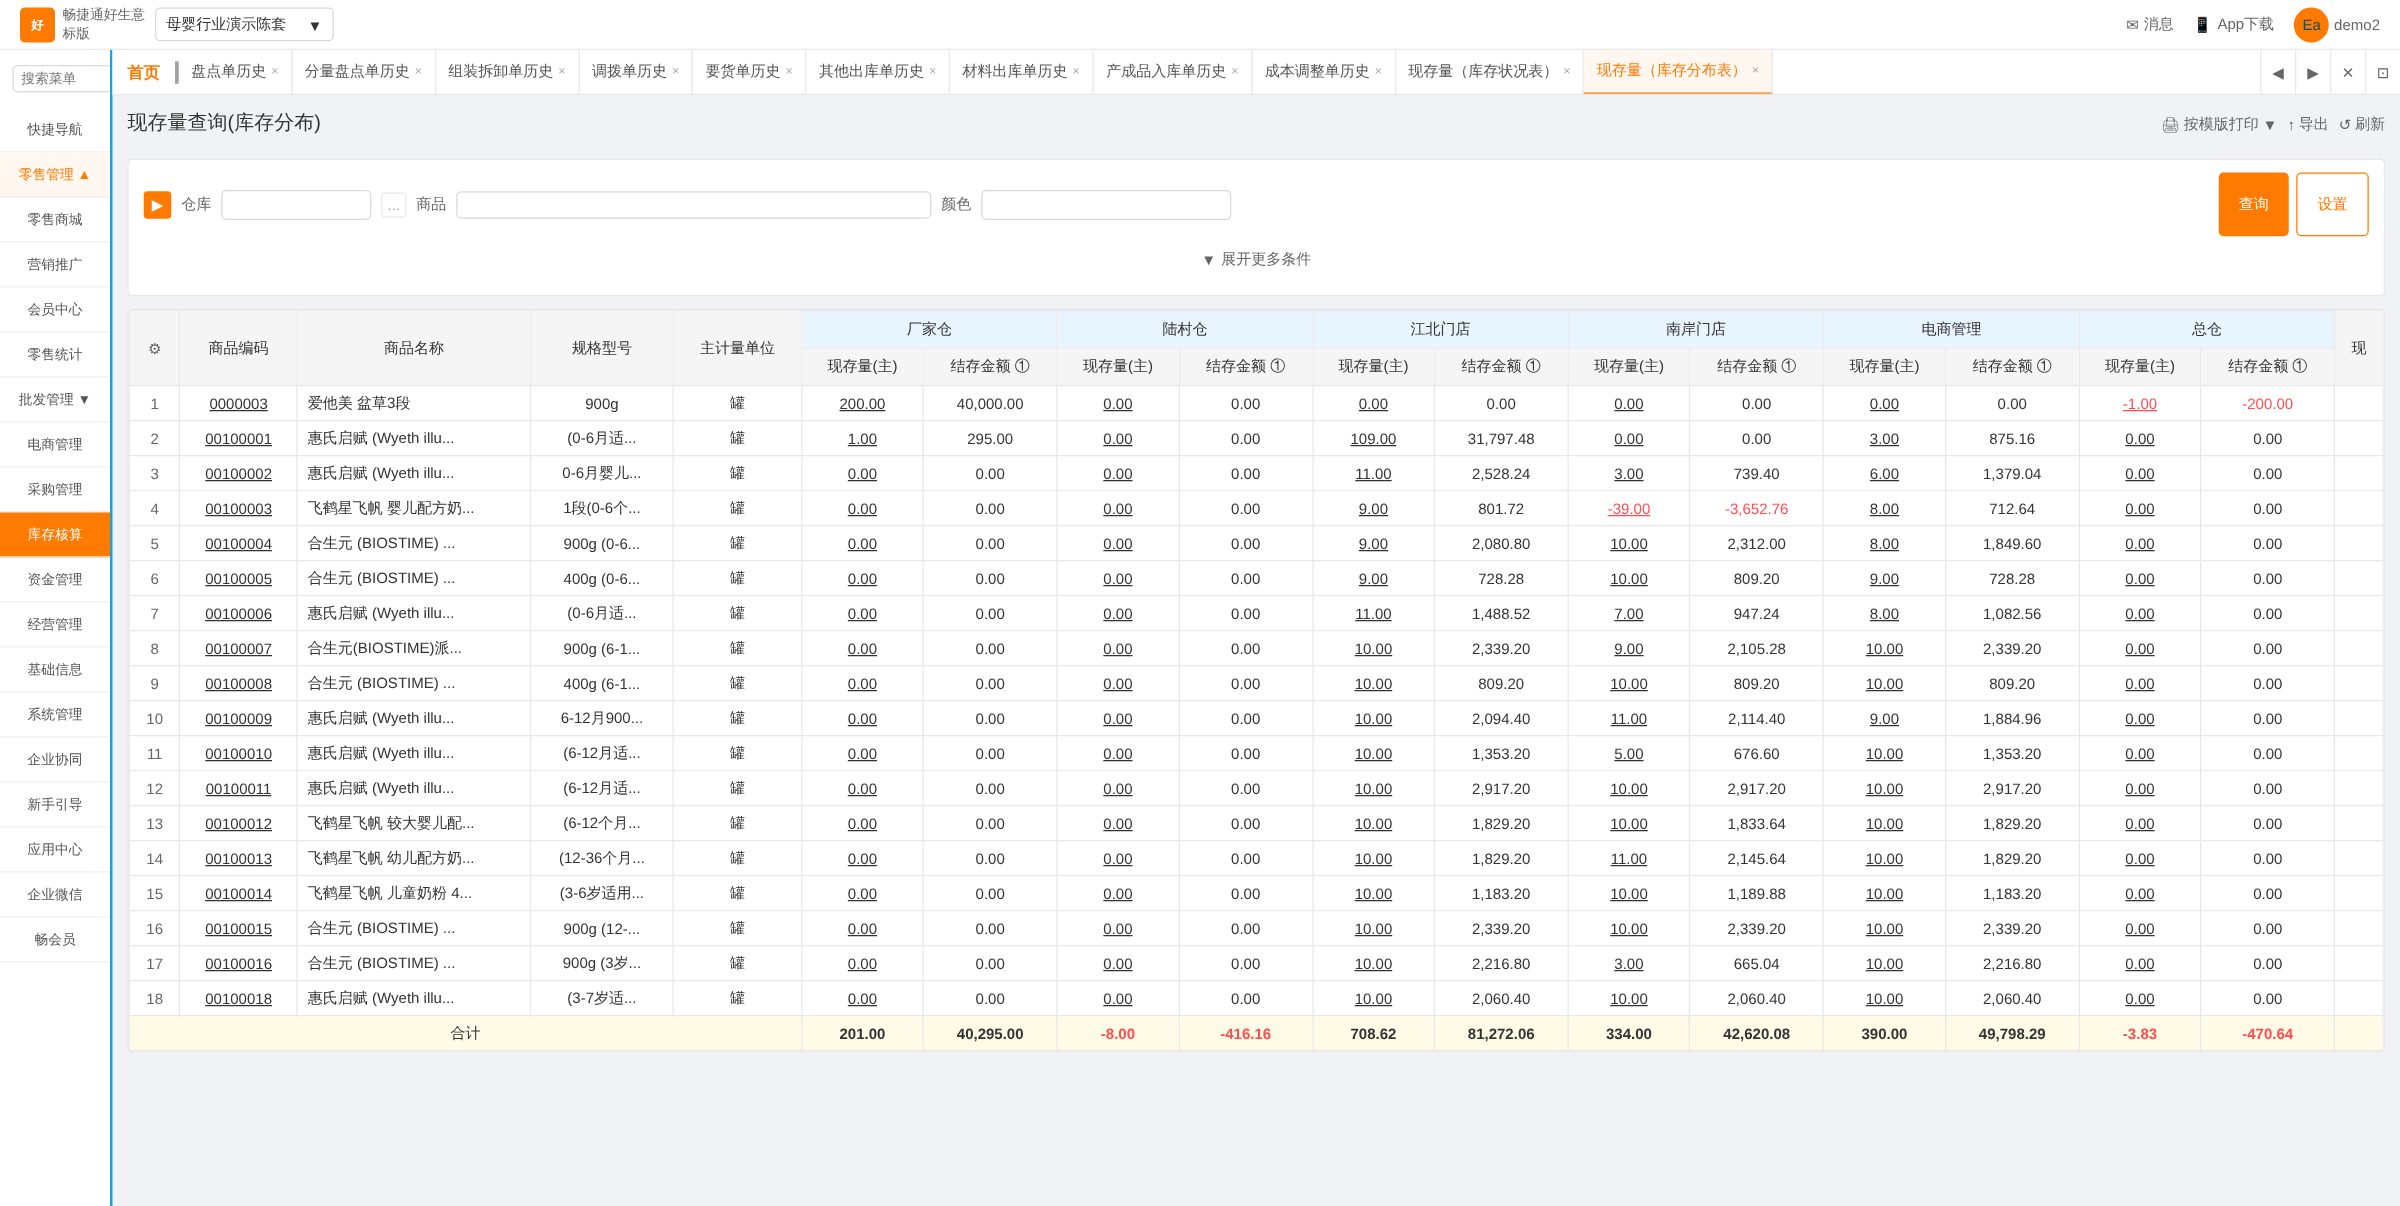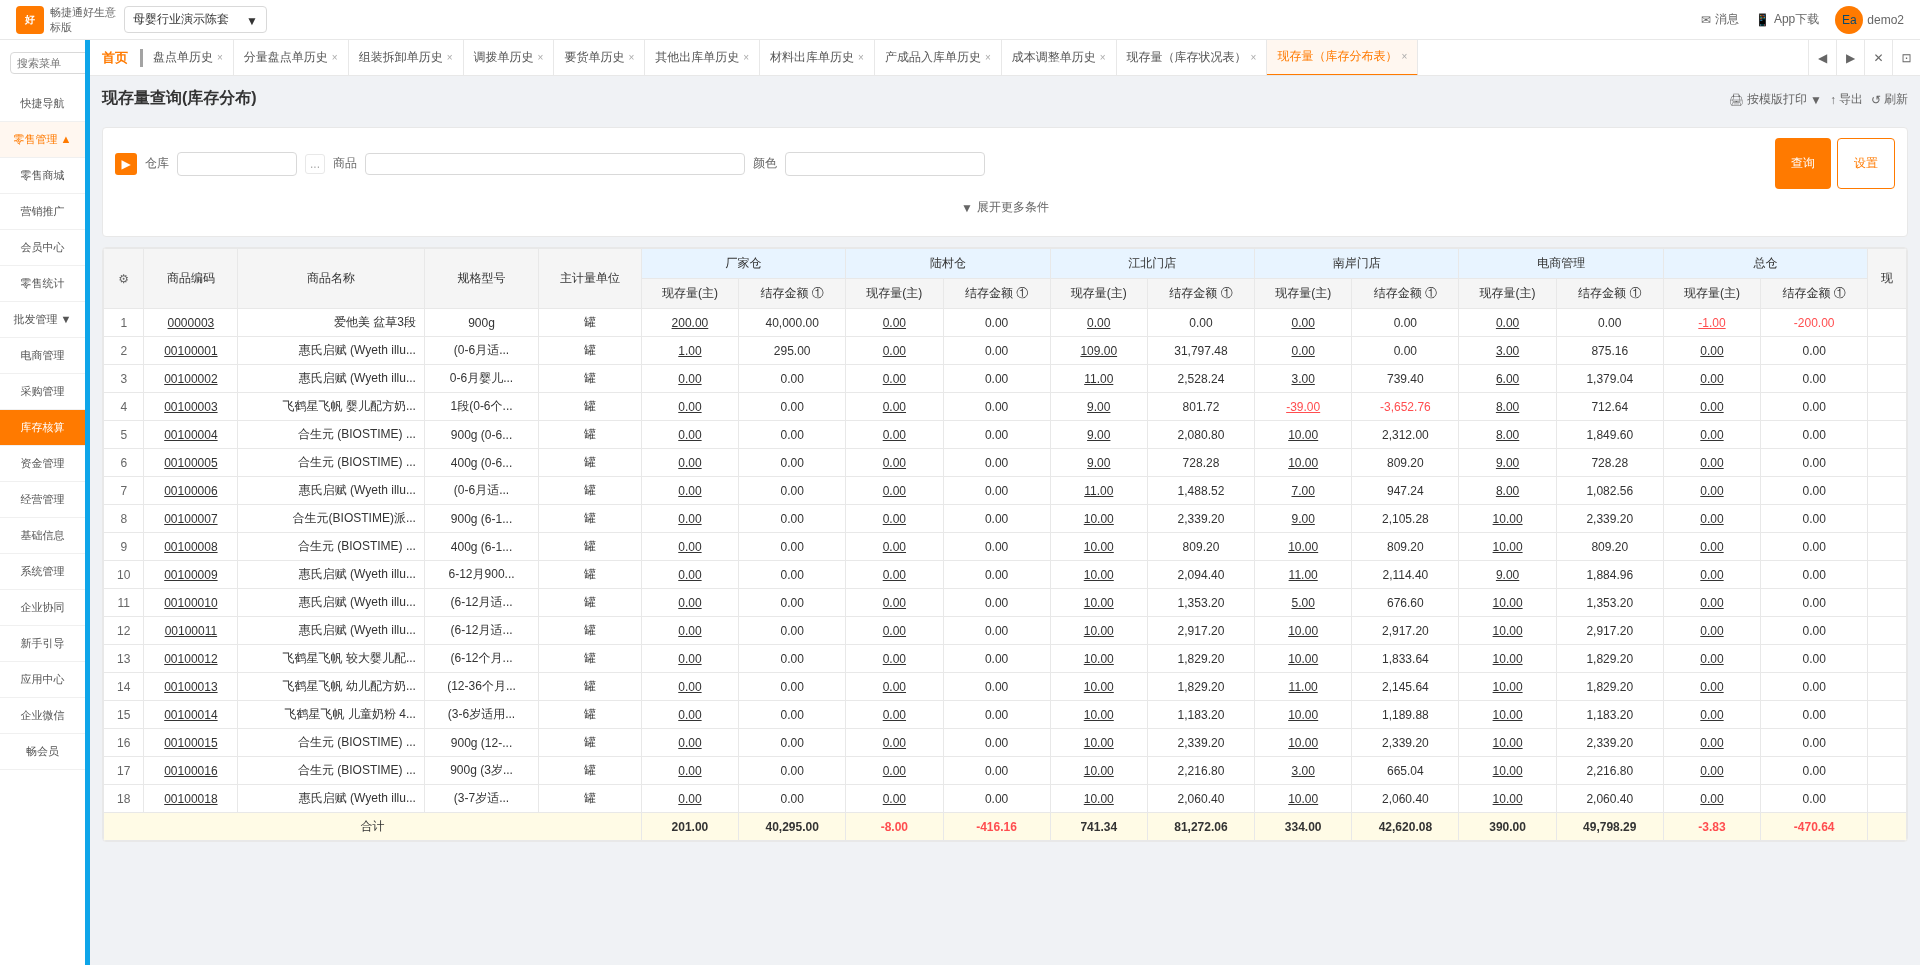--- a/index.html
+++ b/index.html
@@ -26,21 +26,21 @@
     .top-bar-right { display: flex; align-items: center; gap: 16px; }
     .top-action { display: flex; align-items: center; gap: 4px; cursor: pointer; color: #666; font-size: 12px; }
     .avatar { width: 28px; height: 28px; border-radius: 50%; background: #ff7a00; display: flex; align-items: center; justify-content: center; color: #0c4a6e; font-size: 12px; }
 
     
     .sidebar {
       position: fixed;
       top: 40px; left: 0; bottom: 0;
       width: 90px;
       background: white;
-      border-right: 5px solid #0ea5e9;
+      border-right: 2px solid #0ea5e9;
       overflow-y: auto;
       z-index: 90;
     }
     .sidebar-item {
       padding: 10px 4px;
       text-align: center;
       cursor: pointer;
       font-size: 11px;
       color: #555;
       border-bottom: 1px solid #f0f0f0;
@@ -80,21 +80,21 @@
     .nav-arrow-btn { width: 28px; height: 36px; display: flex; align-items: center; justify-content: center; cursor: pointer; color: #666; border-left: 1px solid #e8e8e8; }
 
     
     .main-content {
       margin-top: 76px;
       margin-left: 90px;
       padding: 12px;
       height: calc(100vh - 76px);
       overflow: auto;
     }
-    .page-title { font-size: 16px; font-weight: bold; color: #333; margin-bottom: 10px; }
+    .page-title { font-size: 16px; font-weight: normal; color: #333; margin-bottom: 10px; }
 
     
     .filter-area {
       background: white;
       border: 1px solid #e8e8e8;
       border-radius: 4px;
       padding: 10px 12px;
       margin-bottom: 10px;
     }
     .filter-row { display: flex; align-items: center; gap: 8px; margin-bottom: 8px; }
@@ -175,21 +175,21 @@
       padding: 5px 8px;
       text-align: center;
       white-space: nowrap;
     }
     tbody tr.summary-row td {
       background: #fffbe6;
       font-weight: bold;
     }
     .td-link { color: #333; text-decoration: underline; cursor: pointer; }
     .td-negative { color: #ff4d4f; }
-    .td-left { text-align: right; }
+    .td-left { text-align: left; }
     .td-index { color: #666; }
     .th-gear { cursor: pointer; color: #666; }
 
     
     .data-table-wrap::-webkit-scrollbar { height: 6px; width: 6px; }
     .data-table-wrap::-webkit-scrollbar-thumb { background: #ccc; border-radius: 3px; }
   </style>
 </head>
 <body>
 
@@ -737,21 +737,21 @@
     <td class="td-link">0.00</td>
     <td class="">0.00</td>
     <td></td>
   </tr>
           <tr class="summary-row">
   <td colspan="5" style="text-align:center;font-weight:normal;">合计</td>
   <td>201.00</td>
   <td>40,295.00</td>
   <td class="td-negative">-8.00</td>
   <td class="td-negative">-416.16</td>
-  <td>741.34</td>
+  <td>708.62</td>
   <td>81,272.06</td>
   <td>334.00</td>
   <td>42,620.08</td>
   <td>390.00</td>
   <td>49,798.29</td>
   <td class="td-negative">-3.83</td>
   <td class="td-negative">-470.64</td>
   <td></td>
 </tr>
         </tbody>

